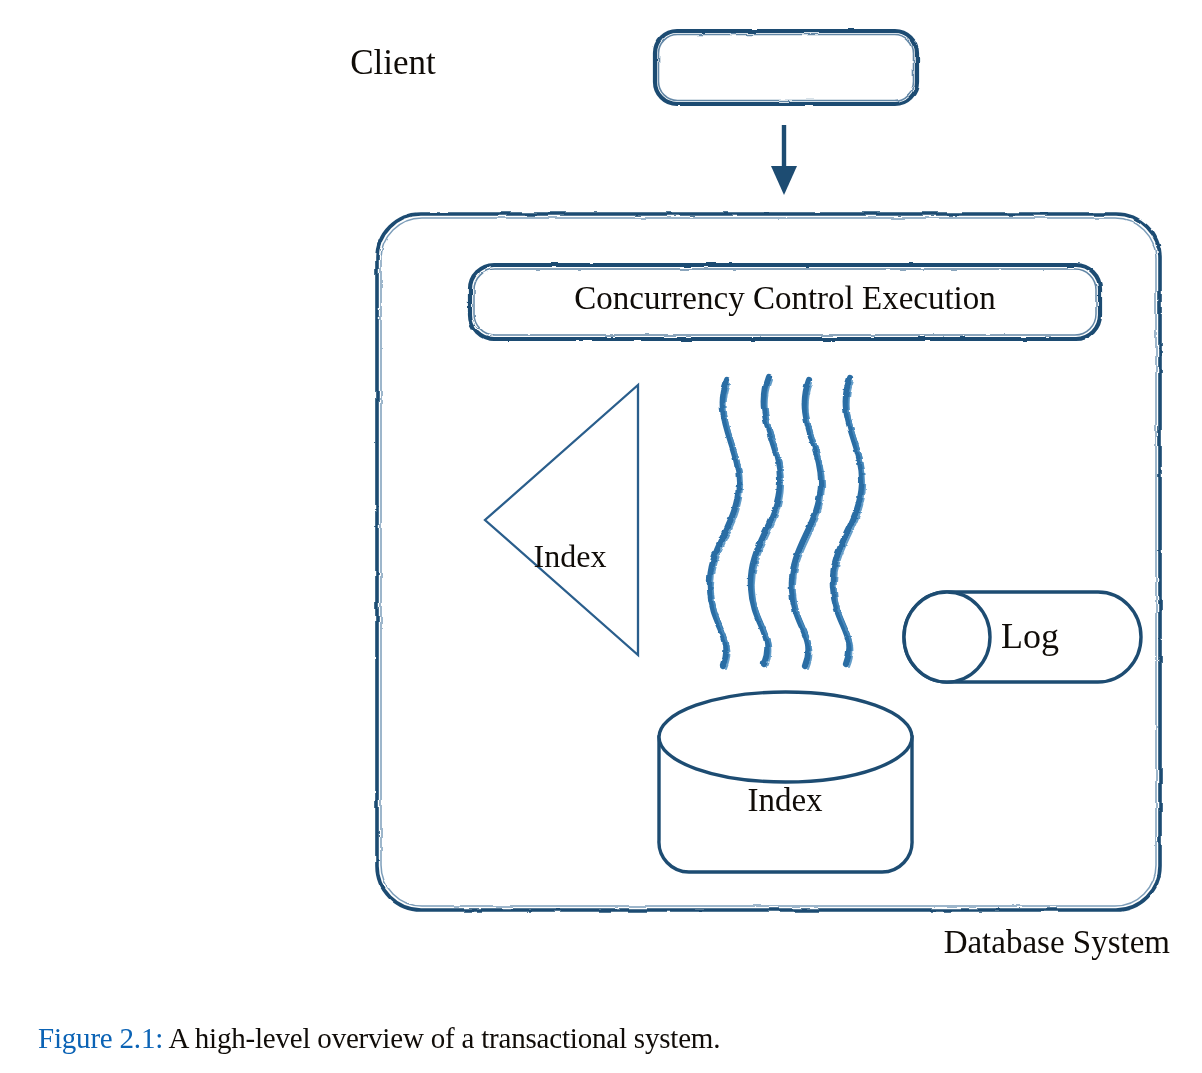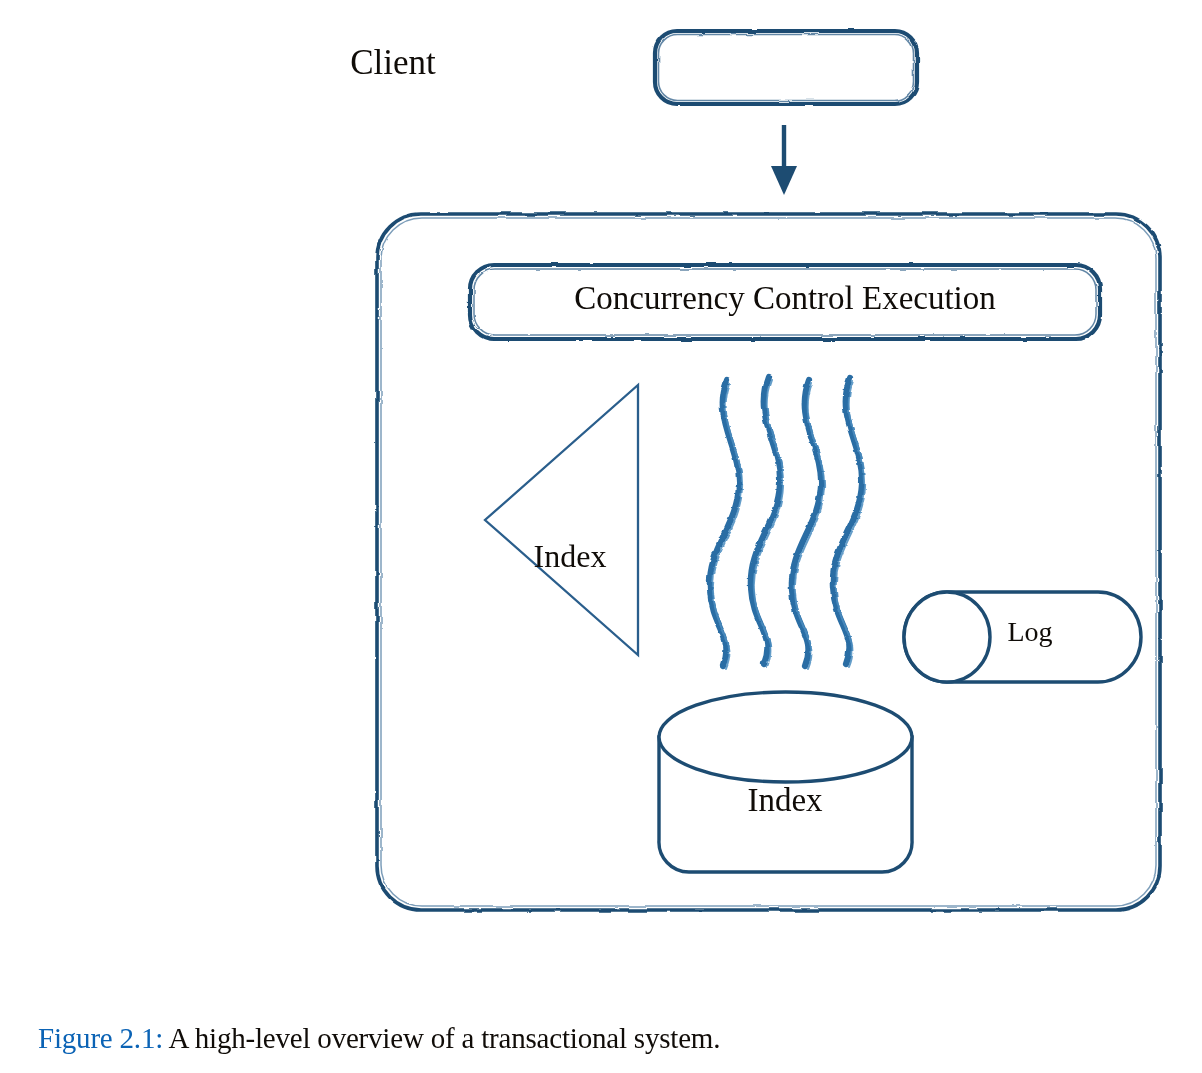--- a/index.html
+++ b/index.html
@@ -54,21 +54,21 @@
     font-size: 32px;
     margin-top: 44px;
   }
   #threads-label {
     left: 845px; top: 443px; width: 200px;
     font-size: 33px;
     line-height: 1.22;
   }
   #log-label {
     left: 930px; top: 617px; width: 200px;
-    font-size: 28px;
+    font-size: 36px;
   }
   #data-label {
     left: 655px; top: 783px; width: 260px;
     font-size: 33px;
   }
   #dbsys-label {
     left: 800px; top: 925px; width: 370px;
     font-size: 33px;
     text-align: right;
   }
@@ -169,18 +169,19 @@
 
   <div class="lbl" id="ccp-label">Concurrency Control Execution</div>
 
   <div class="lbl" id="index-label">Index</div>
 
 
   <div class="lbl" id="log-label">Log</div>
 
   <div class="lbl" id="data-label">Index</div>
 
+  <div class="lbl" id="dbsys-label">Database System</div>
 
   <div id="caption">
     <span id="caption-prefix">Figure 2.1:</span><span> A high-level overview of a transactional system.</span>
   </div>
 
 </div>
 
 </body></html>

